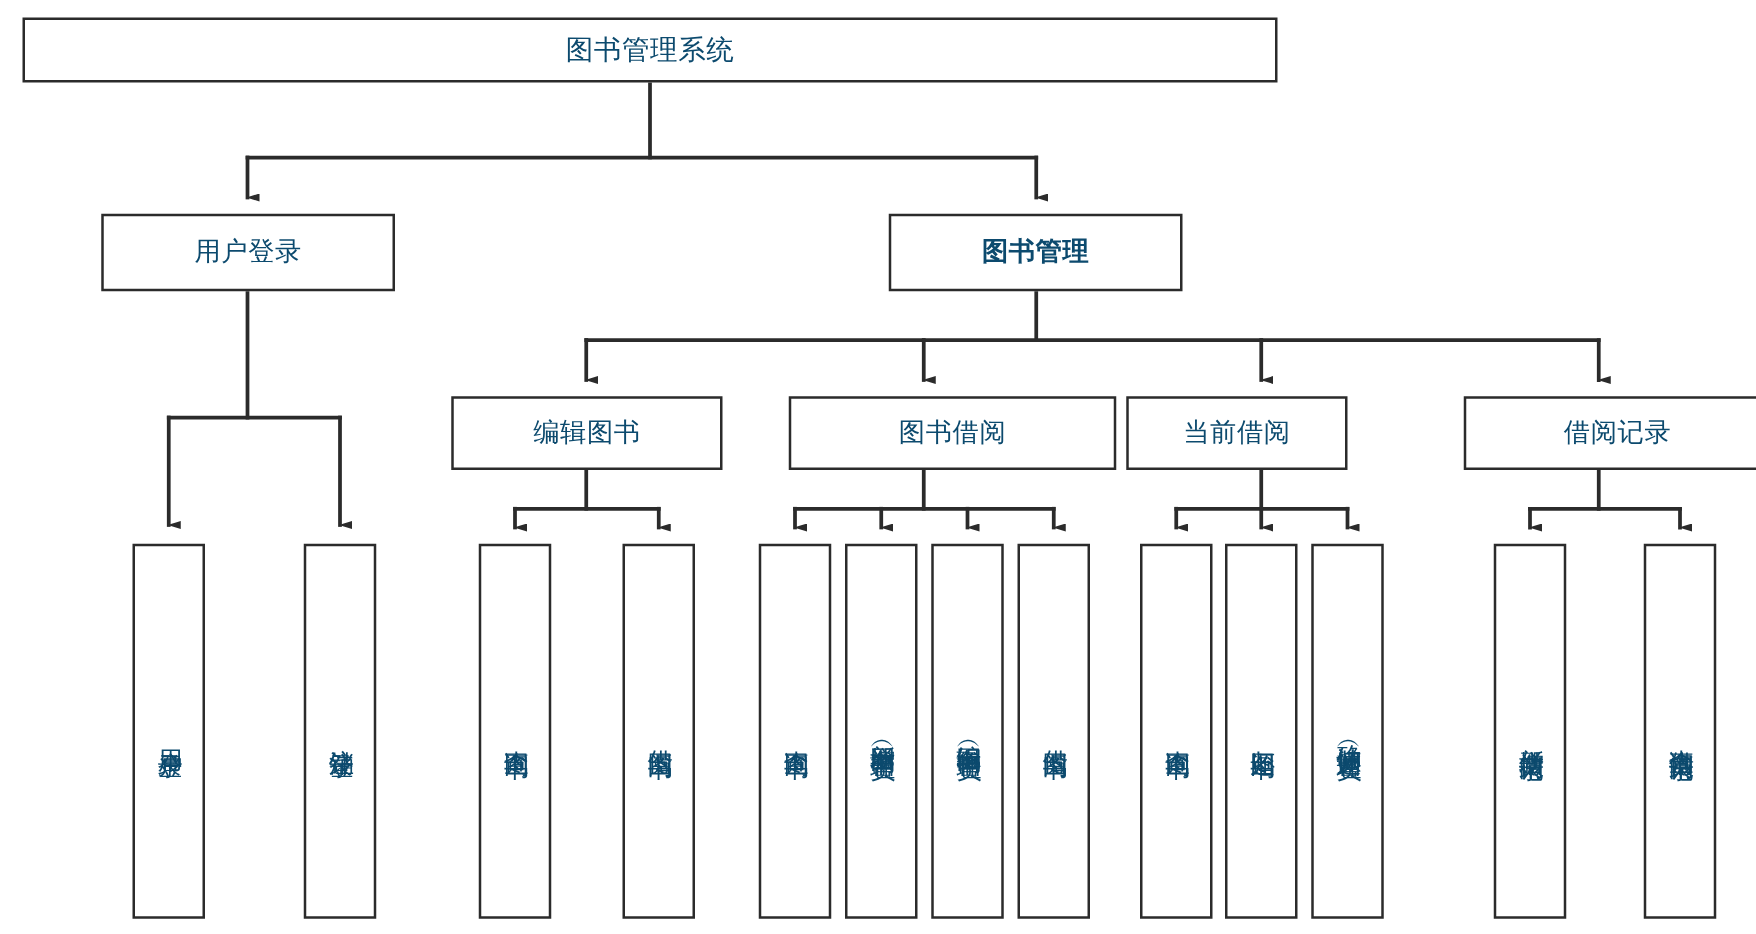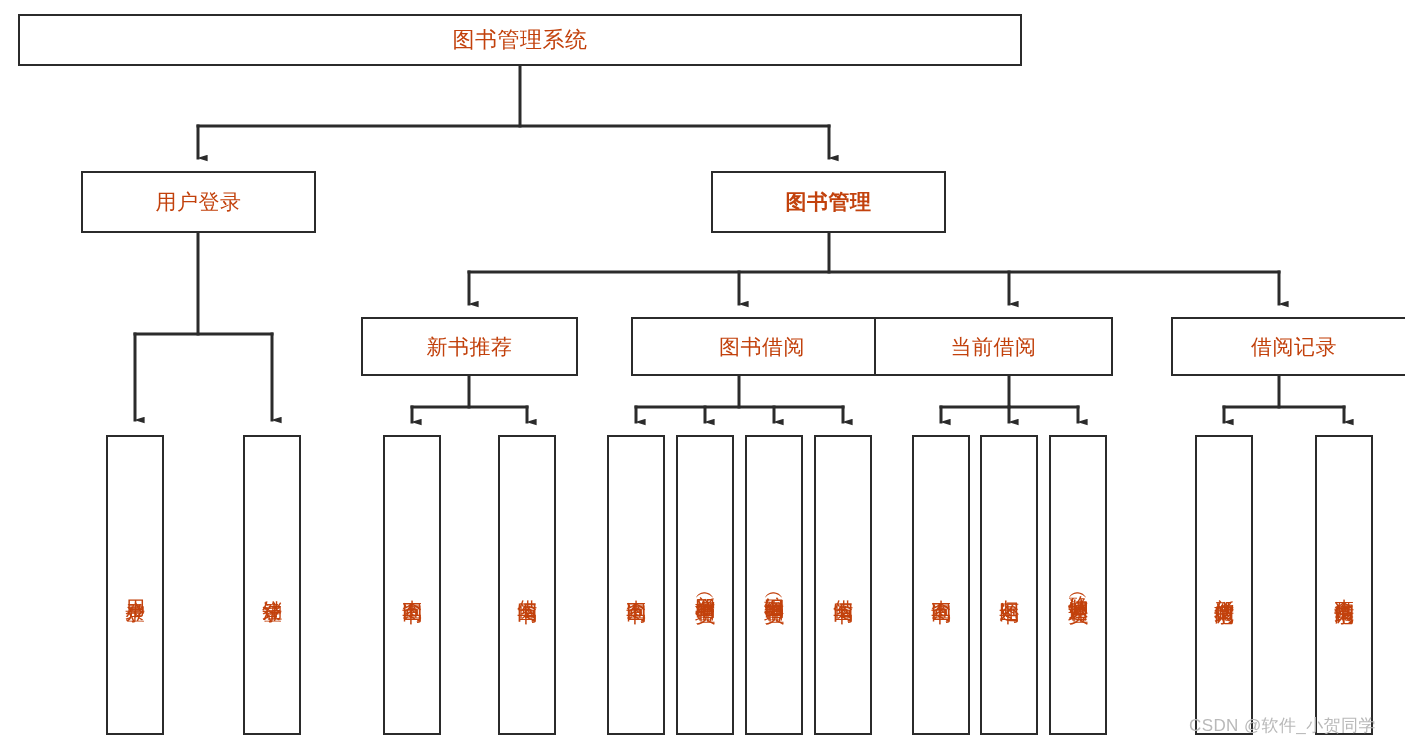--- a/index.html
+++ b/index.html
@@ -35,21 +35,21 @@
     display: flex;
     align-items: center;
     justify-content: center;
     text-align: center;
     z-index: 3;
   }
   .node-label {
     font-size: 21px;
     line-height: 1.12;
     letter-spacing: 0.5px;
-    color: #c2410c;
+    color: #0c4a6e;
     white-space: nowrap;
   }
   .node.root .node-label { font-size: 22px; }
   .node.level3 .node-label { font-size: 21px; }
   .node.leaf {
     border-width: 2.5px;
     align-items: center;
     justify-content: center;
     padding-top: 4px;
   }
@@ -133,26 +133,26 @@
   </div>
 
   <div class="node level2" style="left:81px; top:171px; width:235px; height:62px;">
     <span class="node-label">用户登录</span>
   </div>
   <div class="node level2" style="left:711px; top:171px; width:235px; height:62px;font-weight:bold;">
     <span class="node-label">图书管理</span>
   </div>
 
   <div class="node level3" style="left:361px; top:317px; width:217px; height:59px;">
-    <span class="node-label">新书推荐</span>
+    <span class="node-label">编辑图书</span>
   </div>
   <div class="node level3" style="left:631px; top:317px; width:262px; height:59px;">
     <span class="node-label">图书借阅</span>
   </div>
-  <div class="node level3" style="left:874px; top:317px; width:239px; height:59px;text-align:center;">
+  <div class="node level3" style="left:901px; top:317px; width:177px; height:59px;text-align:center;">
     <span class="node-label">当前借阅</span>
   </div>
   <div class="node level3" style="left:1171px; top:317px; width:246px; height:59px;">
     <span class="node-label">借阅记录</span>
   </div>
 
   <div class="node leaf" style="left:106px; top:435px; width:58px; height:300px;">
     <span class="node-label">用户登录</span>
   </div>
   <div class="node leaf" style="left:243px; top:435px; width:58px; height:300px;">
@@ -189,15 +189,14 @@
     <span class="node-label">确认归还（管理员）</span>
   </div>
 
   <div class="node leaf" style="left:1195px; top:435px; width:58px; height:300px;">
     <span class="node-label">新增借阅记录</span>
   </div>
   <div class="node leaf" style="left:1315px; top:435px; width:58px; height:300px;">
     <span class="node-label">查询借阅记录</span>
   </div>
 
-  <div id="watermark">CSDN @软件_小贺同学</div>
 
 </div>
 
 </body></html>

